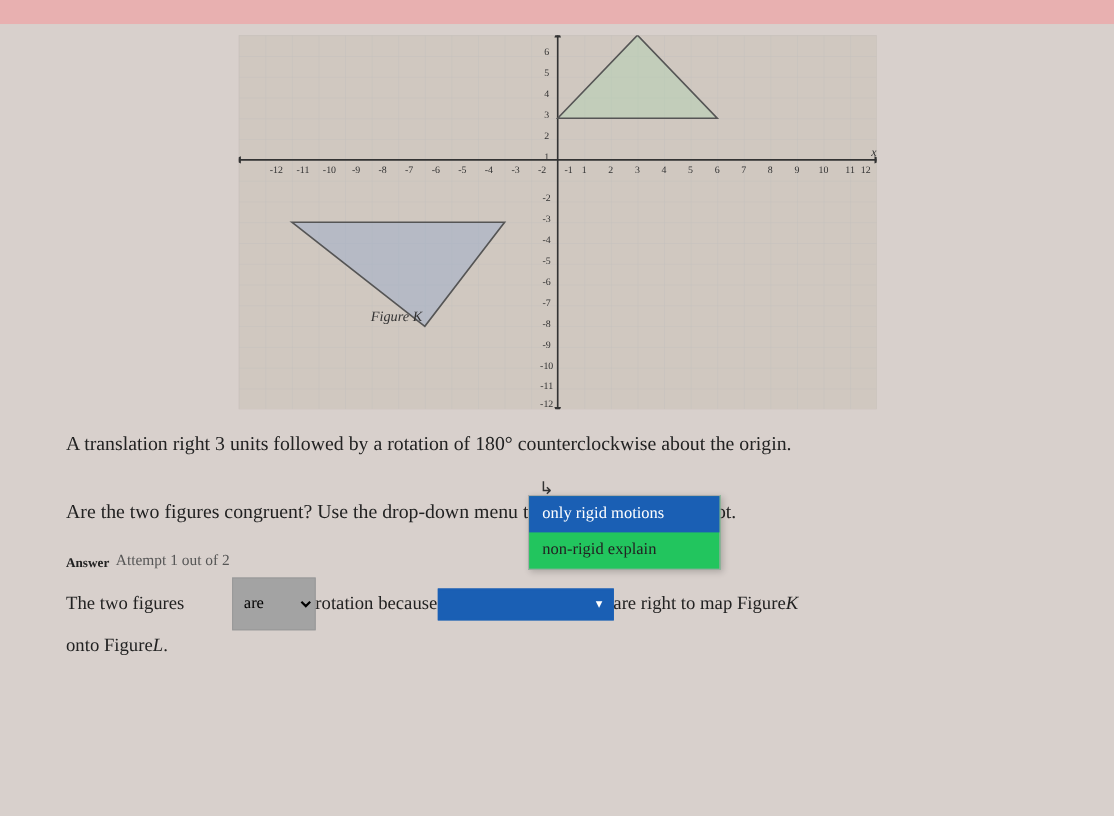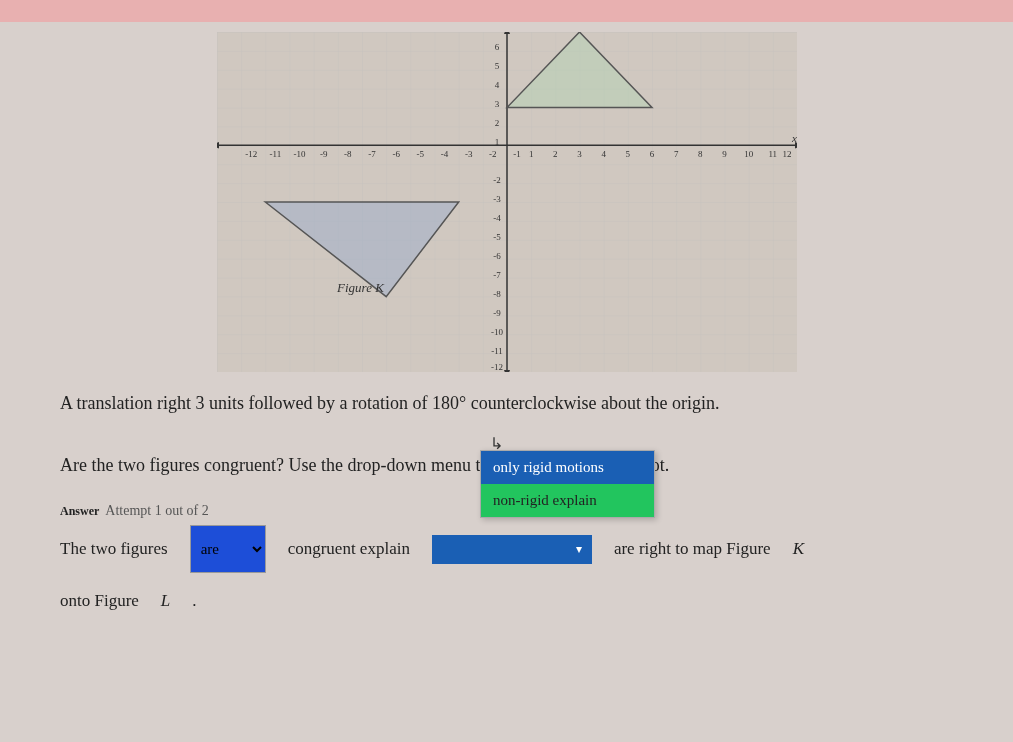--- a/index.html
+++ b/index.html
@@ -79,36 +79,37 @@
     }
     .attempt-label {
       font-size: 14px;
       color: #555;
     }
 
     
     .sentence-row {
       display: flex;
       align-items: center;
-      gap: 22px;
+      gap: 0;
       font-size: 17px;
       color: #222;
       flex-wrap: wrap;
       margin-top: 4px;
     }
     .sentence-row span {
       white-space: nowrap;
     }
     select.dropdown {
       font-size: 15px;
       padding: 14px 6px;
       border: 1px solid #999;
-      background: #1d4ed8;
+      background: #a3a3a3;
       cursor: pointer;
       font-family: Georgia, serif;
+      margin-left: 43px;
     }
     
     .dropdown-open-container {
       position: relative;
       display: inline-block;
     }
     .dropdown-field {
       display: inline-flex;
       align-items: center;
       border: 2px solid #1a5fb4;
@@ -149,21 +150,21 @@
       color: white;
     }
 
     
     .fig-label {
       font-style: italic;
     }
 
     
     .second-line {
-      margin-top: 18px;
+      margin-top: 4px;
     }
   </style>
 </head>
 <body>
 
 <div class="page-container">
   <div class="top-bar"></div>
 
   <div class="main-content">
 
@@ -274,21 +275,21 @@
         </div>
 
         <div class="sentence-row">
           <span>The two figures</span>
 
           <select class="dropdown">
             <option value="are">are</option>
             <option value="are not">are not</option>
           </select>
 
-          <span>congruent explain</span>
+          <span>rotation because</span>
 
           <div class="dropdown-open-container">
             <div class="dropdown-field">
               <span style="min-width:130px;">&nbsp;</span>
               <span class="chevron">▾</span>
             </div>
           </div>
 
           <span>are right to map Figure</span>
           <span class="fig-label">K</span>

